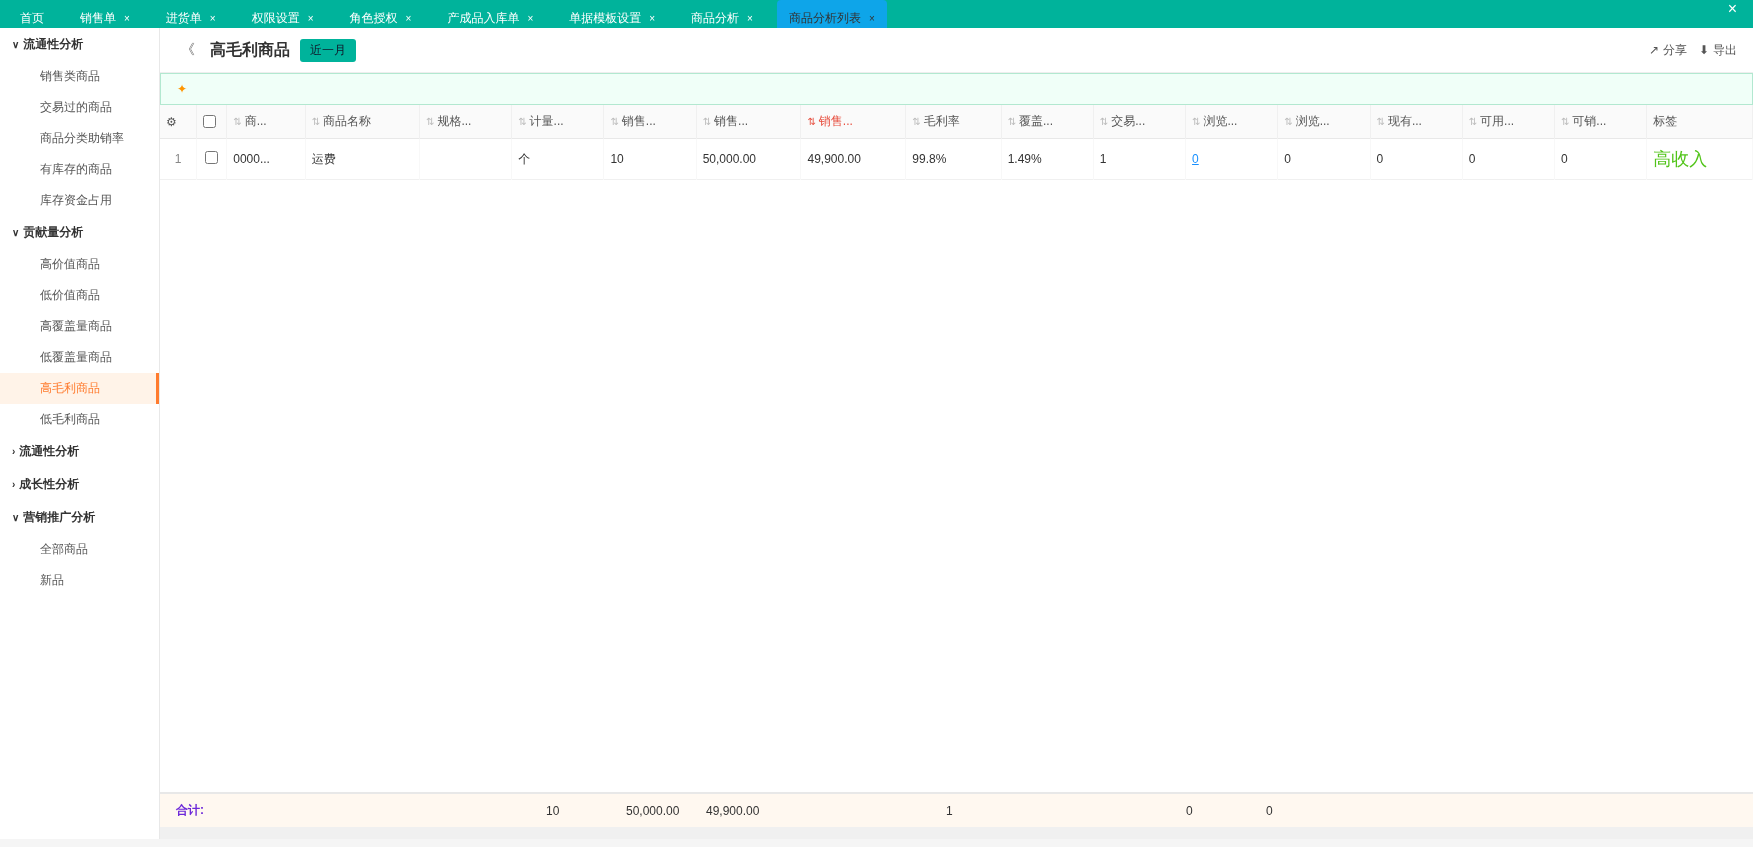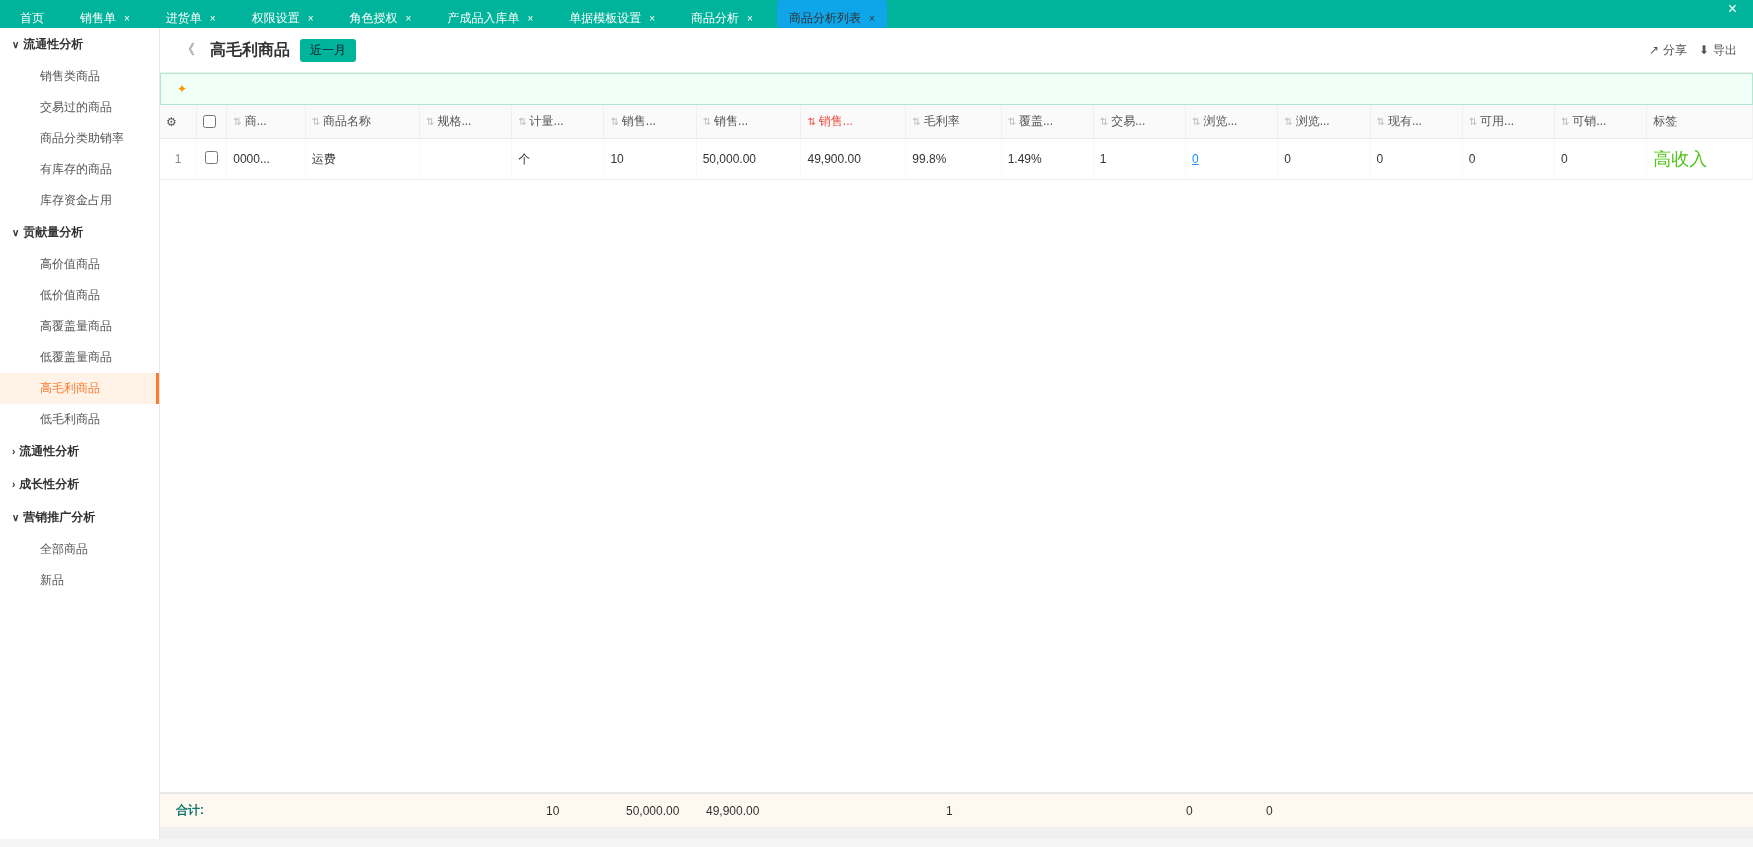--- a/index.html
+++ b/index.html
@@ -210,21 +210,21 @@
     
     .table-footer {
       background: #fff8f0;
       border-top: 2px solid #e8e8e8;
       padding: 8px 16px;
       display: flex;
       align-items: center;
       gap: 0;
       flex-shrink: 0;
     }
-    .footer-label { color: #0f766e; font-weight: bold; padding-right: 16px; }
+    .footer-label { color: #6d28d9; font-weight: bold; padding-right: 16px; }
     .footer-cells {
       display: flex;
       flex: 1;
     }
     .footer-cell {
       padding: 0 6px;
       color: #333;
       min-width: 80px;
     }
 

